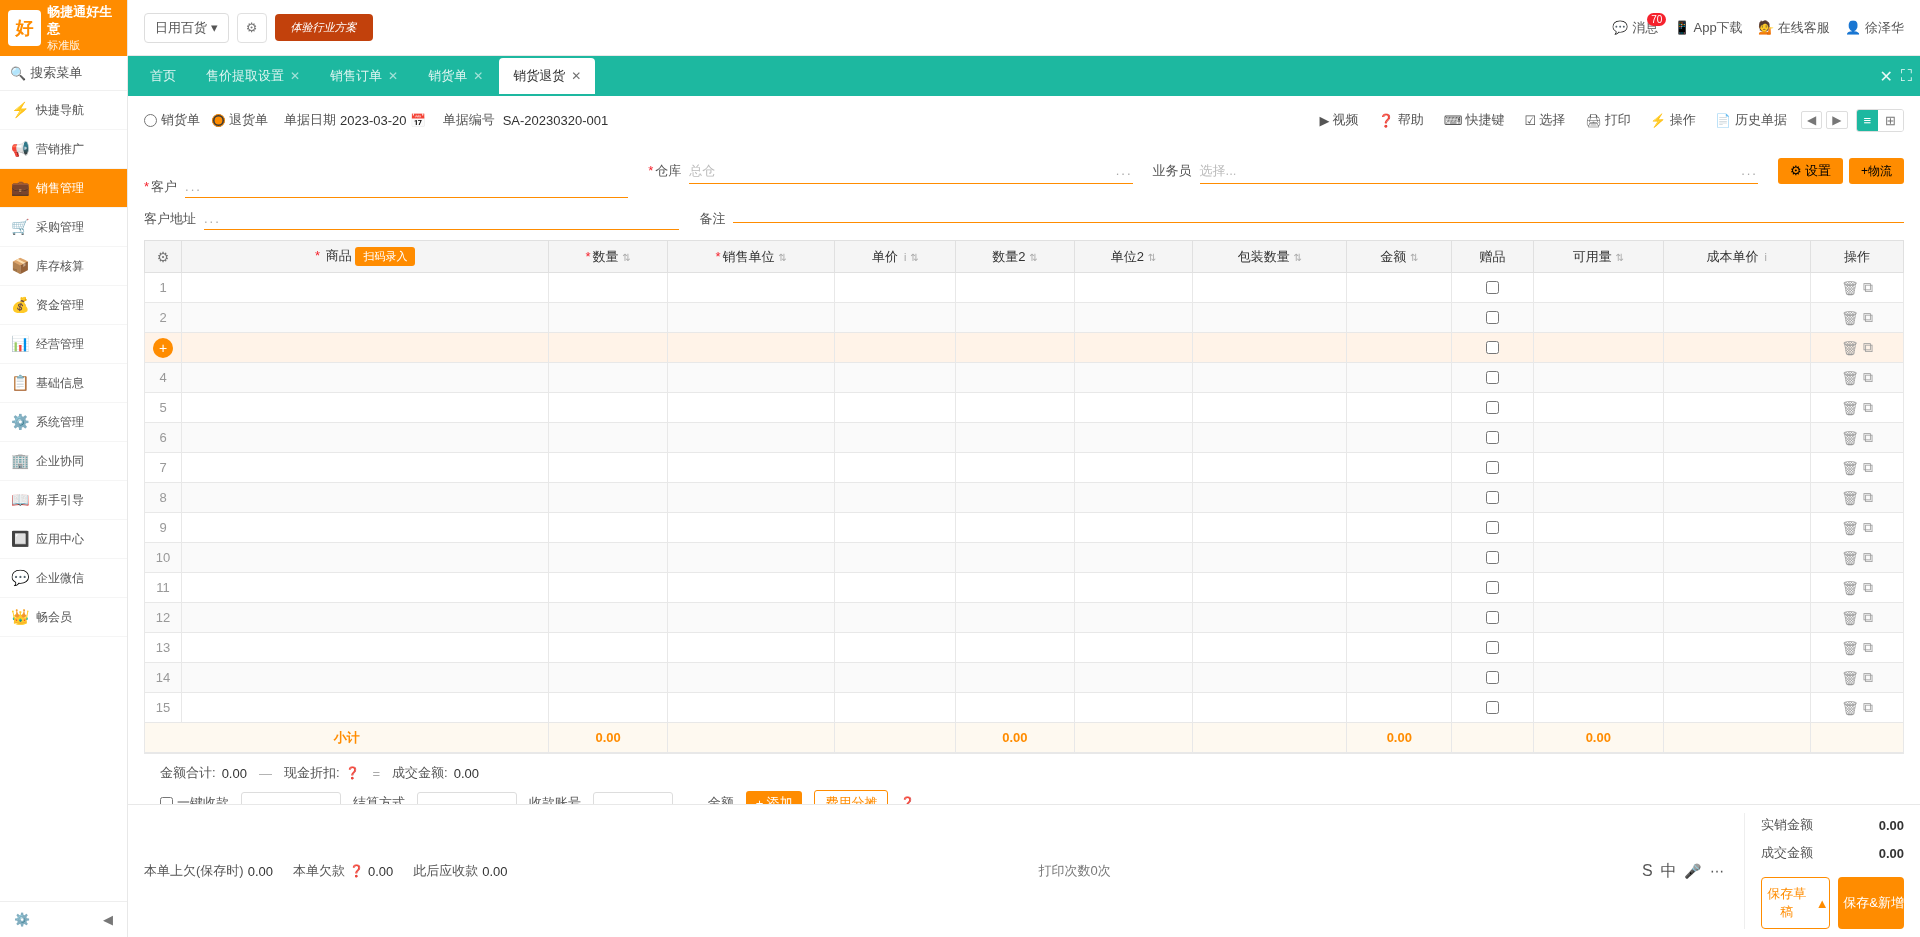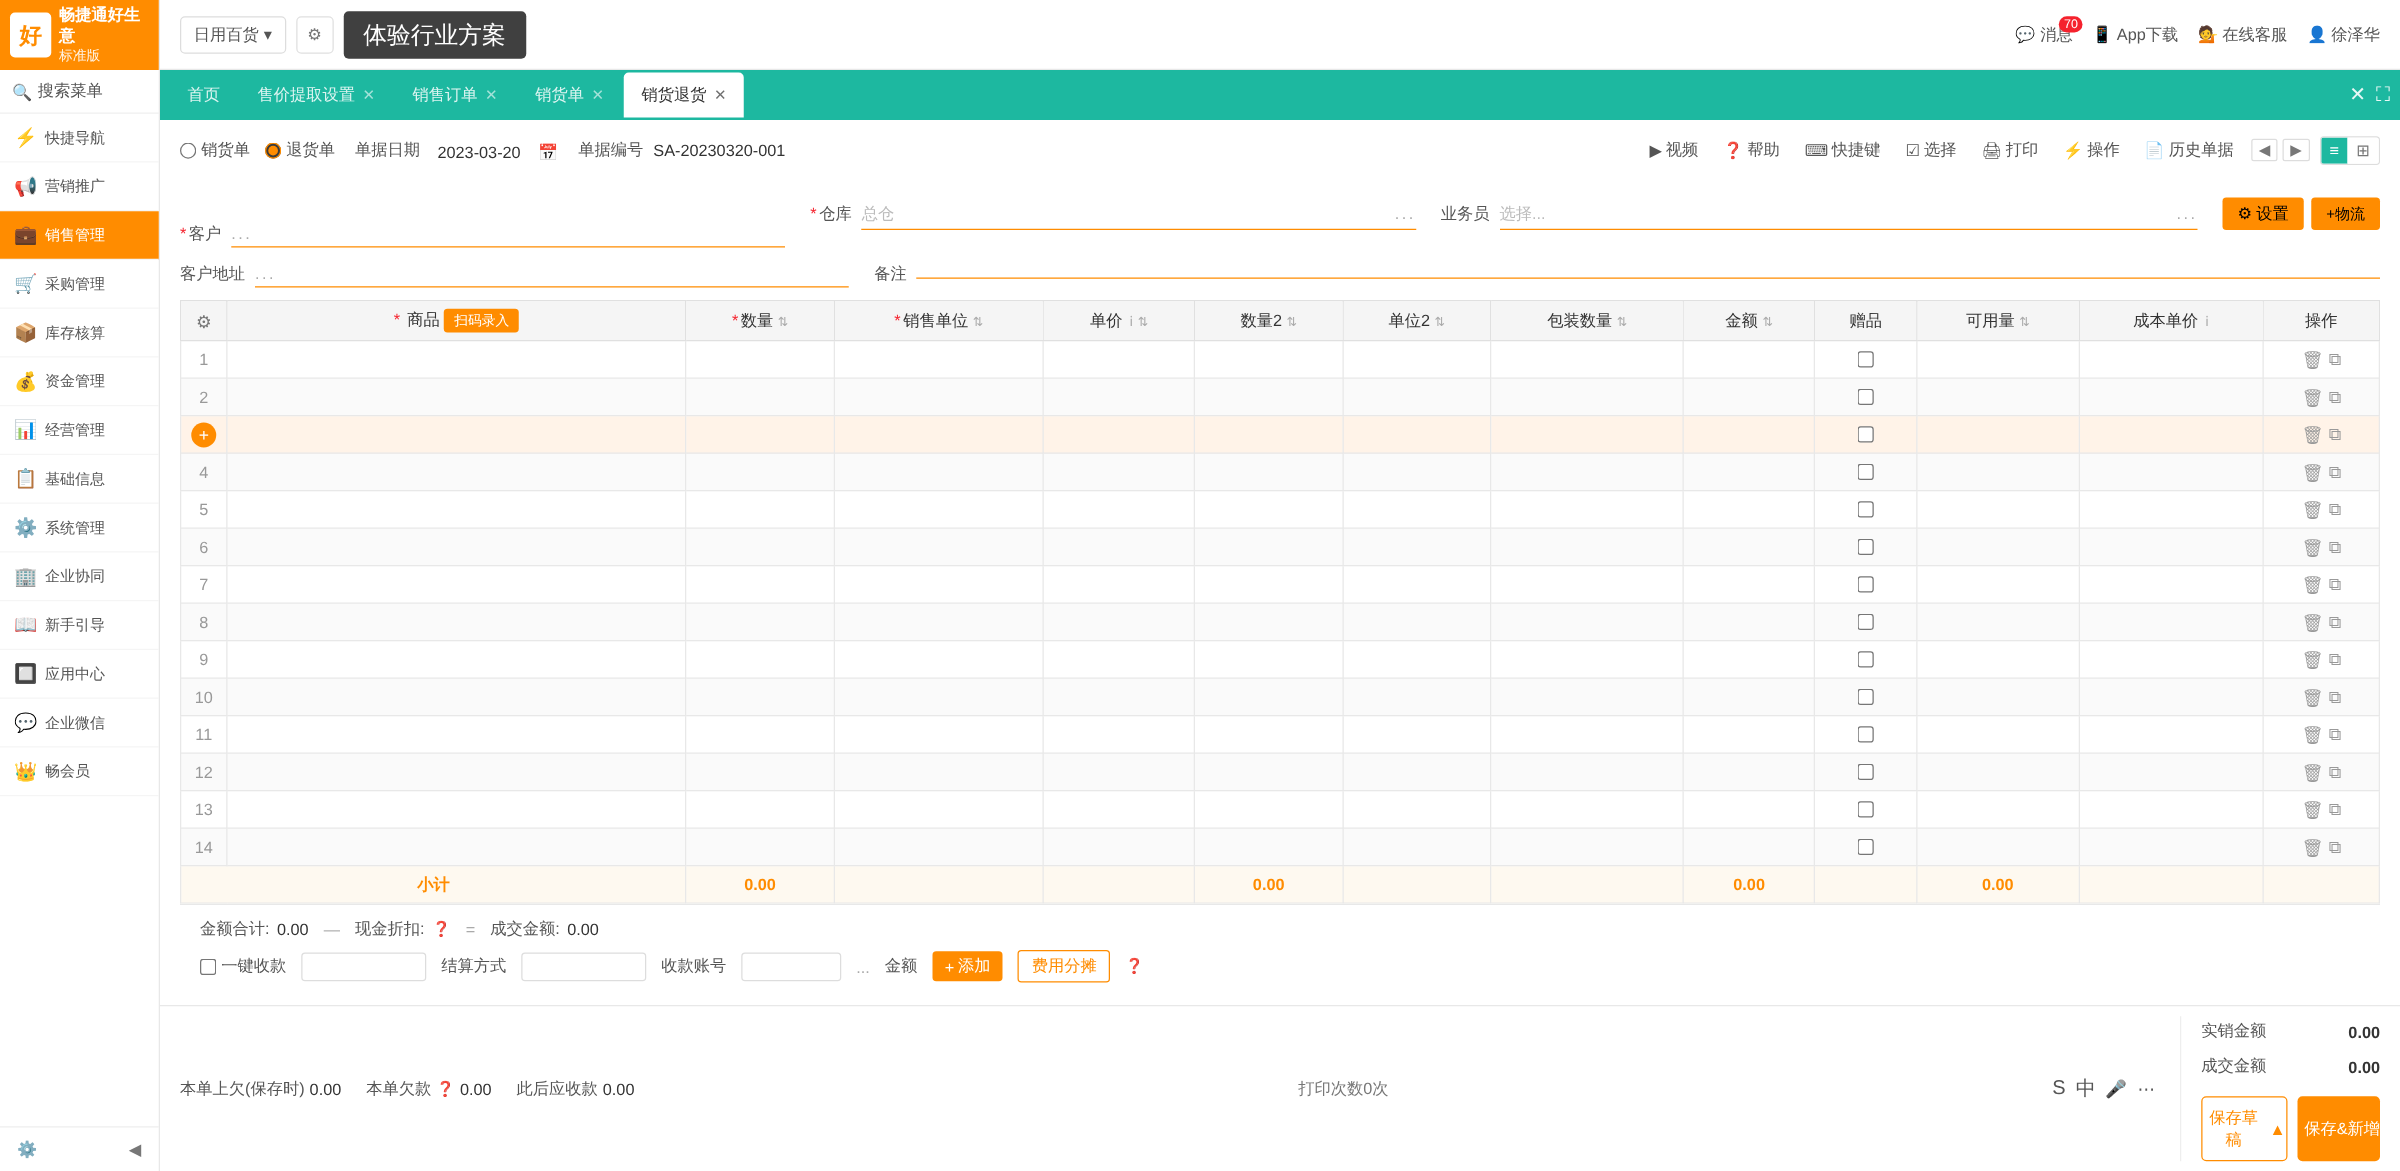--- a/index.html
+++ b/index.html
@@ -18,21 +18,21 @@
     .sidebar-bottom { margin-top: auto; display: flex; justify-content: space-between; padding: 10px 14px; border-top: 1px solid #eee; }
     
     
     .main { flex: 1; display: flex; flex-direction: column; overflow: hidden; }
     
     
     .topbar { height: 56px; background: #fff; border-bottom: 1px solid #e8e8e8; display: flex; align-items: center; padding: 0 16px; gap: 12px; flex-shrink: 0; }
     .topbar-left { display: flex; align-items: center; gap: 8px; }
     .topbar-select { display: flex; align-items: center; gap: 4px; border: 1px solid #ddd; border-radius: 4px; padding: 5px 10px; cursor: pointer; color: #555; }
     .topbar-settings { width: 30px; height: 30px; display: flex; align-items: center; justify-content: center; cursor: pointer; color: #777; border: 1px solid #e0e0e0; border-radius: 4px; }
-    .topbar-btn { background: #404040; color: #fff; border: none; border-radius: 4px; padding: 6px 16px; cursor: pointer; font-size: 19px; }
+    .topbar-btn { background: #c2410c; color: #fff; border: none; border-radius: 4px; padding: 6px 16px; cursor: pointer; font-size: 11px; font-style: italic; }
     .topbar-right { margin-left: auto; display: flex; align-items: center; gap: 16px; color: #555; font-size: 13px; }
     .msg-badge { position: relative; display: flex; align-items: center; gap: 4px; cursor: pointer; }
     .badge { position: absolute; top: -6px; right: -8px; background: #f5222d; color: #fff; border-radius: 10px; font-size: 10px; padding: 1px 4px; min-width: 16px; text-align: center; }
     
     
     .tabbar { height: 40px; background: #1db8a0; display: flex; align-items: center; padding: 0 8px; gap: 2px; flex-shrink: 0; }
     .tab { display: flex; align-items: center; gap: 6px; padding: 6px 14px; cursor: pointer; color: rgba(255,255,255,0.85); border-radius: 4px 4px 0 0; font-size: 13px; height: 36px; }
     .tab.active { background: #fff; color: #333; }
     .tab-close { font-size: 12px; color: inherit; opacity: 0.7; }
     .tab-spacer { margin-left: auto; display: flex; align-items: center; gap: 8px; }
@@ -42,21 +42,21 @@
     .content { flex: 1; background: #fff; overflow-y: auto; padding: 12px 16px; }
     
     
     .form-header { display: flex; align-items: center; gap: 16px; margin-bottom: 12px; flex-wrap: wrap; }
     .radio-group { display: flex; gap: 12px; align-items: center; }
     .radio-item { display: flex; align-items: center; gap: 4px; cursor: pointer; color: #555; }
     .radio-item input[type="radio"] { accent-color: #ff8c00; }
     .form-field { display: flex; align-items: center; gap: 8px; }
     .form-label { color: #555; white-space: nowrap; }
     .form-value { color: #333; }
-    .form-date { display: flex; align-items: flex-end; gap: 14px; }
+    .form-date { display: flex; align-items: center; gap: 4px; }
     .toolbar-right { margin-left: auto; display: flex; align-items: center; gap: 8px; }
     .toolbar-btn { display: flex; align-items: center; gap: 3px; cursor: pointer; color: #555; font-size: 12px; padding: 3px 6px; }
     .view-btns { display: flex; border: 1px solid #ddd; border-radius: 3px; overflow: hidden; }
     .view-btn { padding: 3px 7px; cursor: pointer; background: #fff; color: #777; font-size: 13px; }
     .view-btn.active { background: #1db8a0; color: #fff; }
     
     
     .form-row { display: flex; align-items: center; gap: 20px; margin-bottom: 10px; }
     .field-group { display: flex; align-items: center; gap: 8px; flex: 1; }
     .field-label { color: #555; white-space: nowrap; font-size: 13px; }
@@ -714,20 +714,44 @@
     </td>
     <td></td>
     <td></td>
     <td>
       <div class="action-btns">
         <button class="action-btn">🗑</button>
         <button class="action-btn">⧉</button>
       </div>
     </td>
   </tr>
+            <tr>
+    <td class="row-num">15</td>
+    <td></td>
+    <td></td>
+    <td></td>
+    <td></td>
+    <td></td>
+    <td></td>
+    <td></td>
+    <td></td>
+    <td>
+      <div class="checkbox-cell">
+                  <input type="checkbox" style="">
+                </div>
+    </td>
+    <td></td>
+    <td></td>
+    <td>
+      <div class="action-btns">
+        <button class="action-btn">🗑</button>
+        <button class="action-btn">⧉</button>
+      </div>
+    </td>
+  </tr>
             <tr class="subtotal-row">
   <td colspan="2">小计</td>
   <td>0.00</td>
   <td></td>
   <td></td>
   <td>0.00</td>
   <td></td>
   <td></td>
   <td>0.00</td>
   <td></td>

